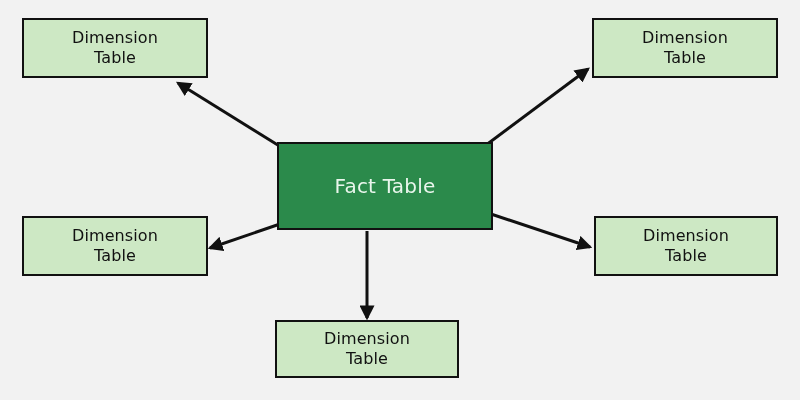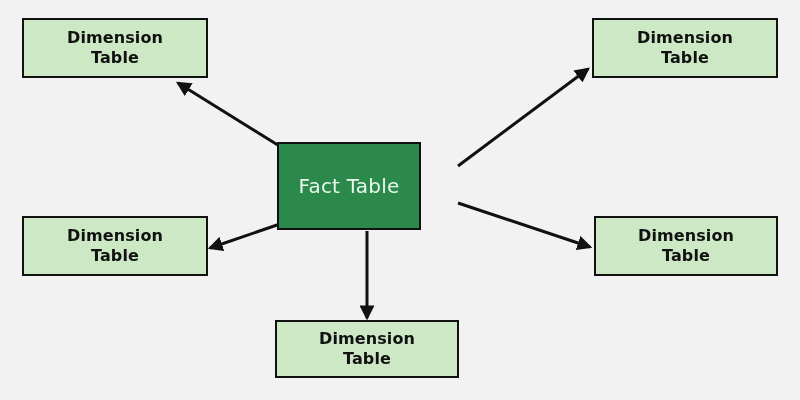--- a/index.html
+++ b/index.html
@@ -35,21 +35,21 @@
     align-items: center;
     justify-content: center;
     text-align: center;
     line-height: 1.22;
   }
   .node-dimension {
     background: #cde8c4;
     border: 2px solid #111111;
     color: #111111;
     font-size: 16px;
-    font-weight: bold;
+    font-weight: normal;
     letter-spacing: 0.1px;
   }
   .node-fact {
     background: #2b8a4b;
     border: 2px solid #111111;
     color: #e9f6ec;
     font-size: 20px;
     font-weight: normal;
     letter-spacing: 0.2px;
   }
@@ -72,21 +72,21 @@
     </defs>
     <g id="edge-group">
         <line x1="281" y1="147" x2="178" y2="83" stroke="#111111" stroke-width="3" marker-end="url(#arrowhead)"></line>
         <line x1="458" y1="166" x2="588" y2="69" stroke="#111111" stroke-width="3" marker-end="url(#arrowhead)"></line>
         <line x1="280" y1="224" x2="210" y2="248" stroke="#111111" stroke-width="3" marker-end="url(#arrowhead)"></line>
         <line x1="458" y1="203" x2="590" y2="247" stroke="#111111" stroke-width="3" marker-end="url(#arrowhead)"></line>
         <line x1="367" y1="231" x2="367" y2="318" stroke="#111111" stroke-width="3" marker-end="url(#arrowhead)"></line>
       </g>
   </svg>
 
-  <div class="node node-fact" id="node-fact" style="left: 277px; top: 142px; width: 144px; height: 88px; background: rgb(43, 138, 75); color: rgb(233, 246, 236); border-color: rgb(17, 17, 17);">
+  <div class="node node-fact" id="node-fact" style="left: 277px; top: 142px; width: 216px; height: 88px; background: rgb(43, 138, 75); color: rgb(233, 246, 236); border-color: rgb(17, 17, 17);">
     <span class="node-label">Fact Table</span>
   </div>
 
   <div id="dimension-nodes">
       <div class="node node-dimension" style="left: 22px; top: 18px; width: 186px; height: 60px; background: rgb(205, 232, 196); color: rgb(17, 17, 17); border-color: rgb(17, 17, 17);">
         <span class="node-label">Dimension
 Table</span>
       </div>
       <div class="node node-dimension" style="left: 592px; top: 18px; width: 186px; height: 60px; background: rgb(205, 232, 196); color: rgb(17, 17, 17); border-color: rgb(17, 17, 17);">
         <span class="node-label">Dimension

